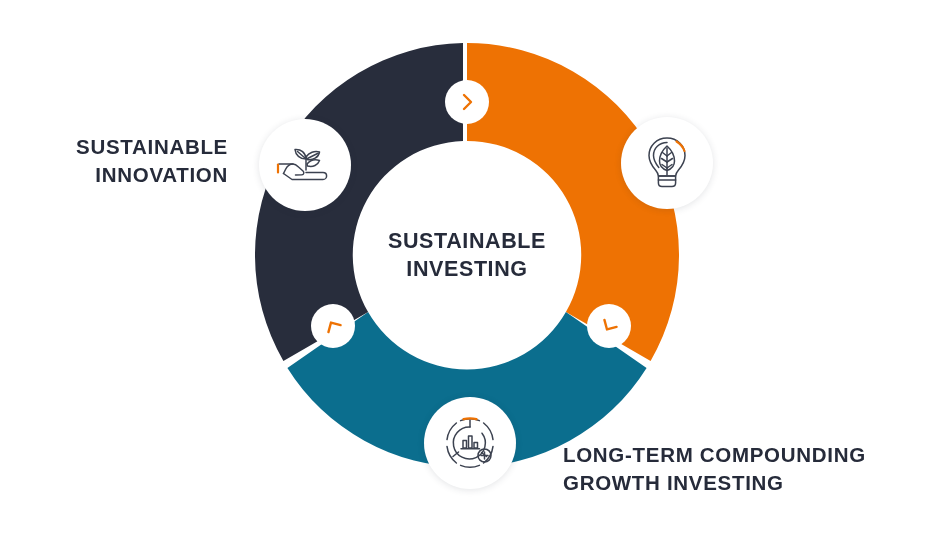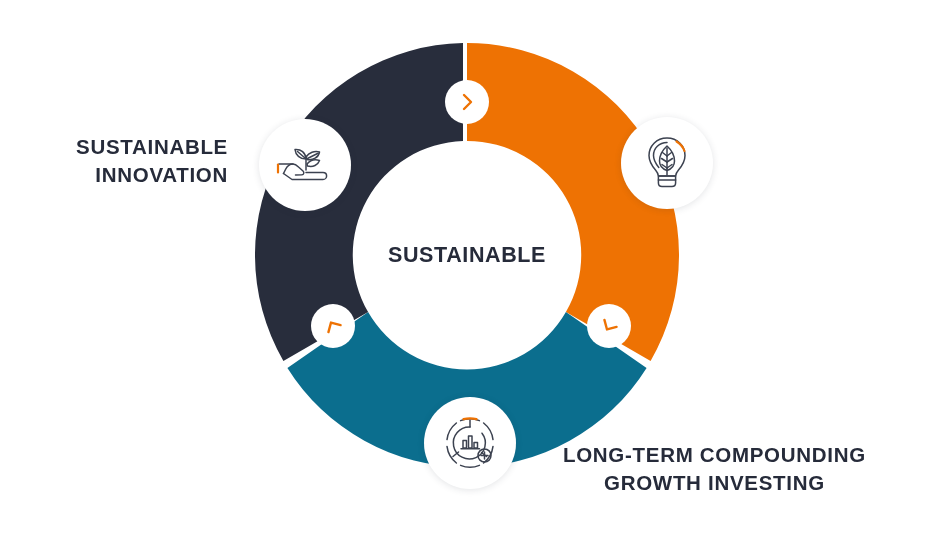--- a/index.html
+++ b/index.html
@@ -99,21 +99,21 @@
     text-align: right;
   }
   #label-innovation {
     left: 729px;
     top: 144px;
     text-align: left;
   }
   #label-growth {
     left: 563px;
     top: 441px;
-    text-align: center;
+    text-align: left;
   }
 </style>
 </head>
 <body>
 
 <div id="stage">
 
   <div id="donut-wrap">
     <svg id="donut-svg" viewBox="0 0 424 424">
 
@@ -132,20 +132,21 @@
       <path fill="#282d3c" d="M 28.4 318
                A 212 212 0 0 1 208 0.03
                L 208 98.03
                A 114 114 0 0 0 113.1 269.1
                Z"></path>
     </svg>
   </div>
 
   <div id="center-label">
     <span class="ln">SUSTAINABLE</span>
+    <span class="ln">INVESTING</span>
   </div>
 
   <div class="chev-node" style="left:445px; top:80px;">
     <svg width="22" height="22" viewBox="0 0 22 22">
       <polyline points="8,4 15,11 8,18" fill="none" stroke="#ee7203" stroke-width="2.4" stroke-linecap="round" stroke-linejoin="round"></polyline>
     </svg>
   </div>
 
   <div class="chev-node" style="left:587px; top:304px;">
     <svg width="22" height="22" viewBox="0 0 22 22" style="transform:rotate(120deg);">

